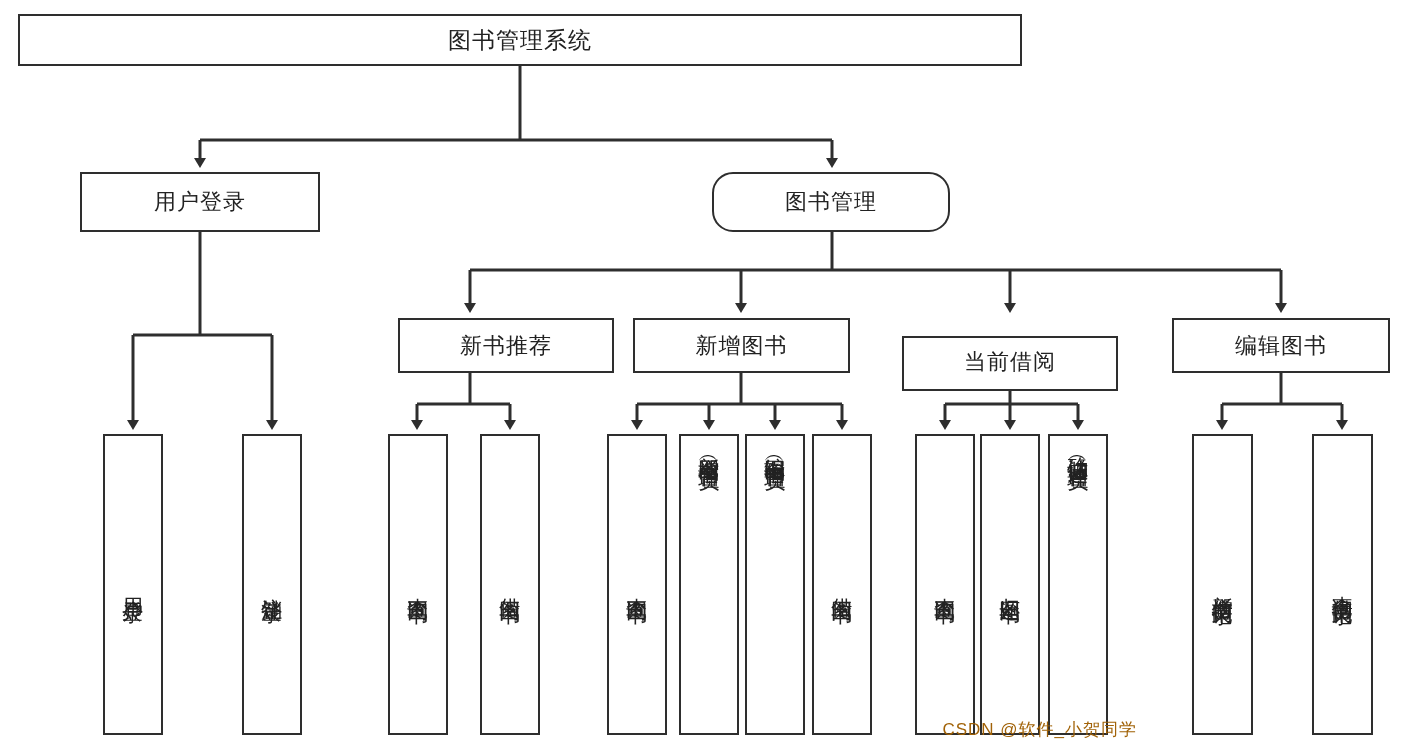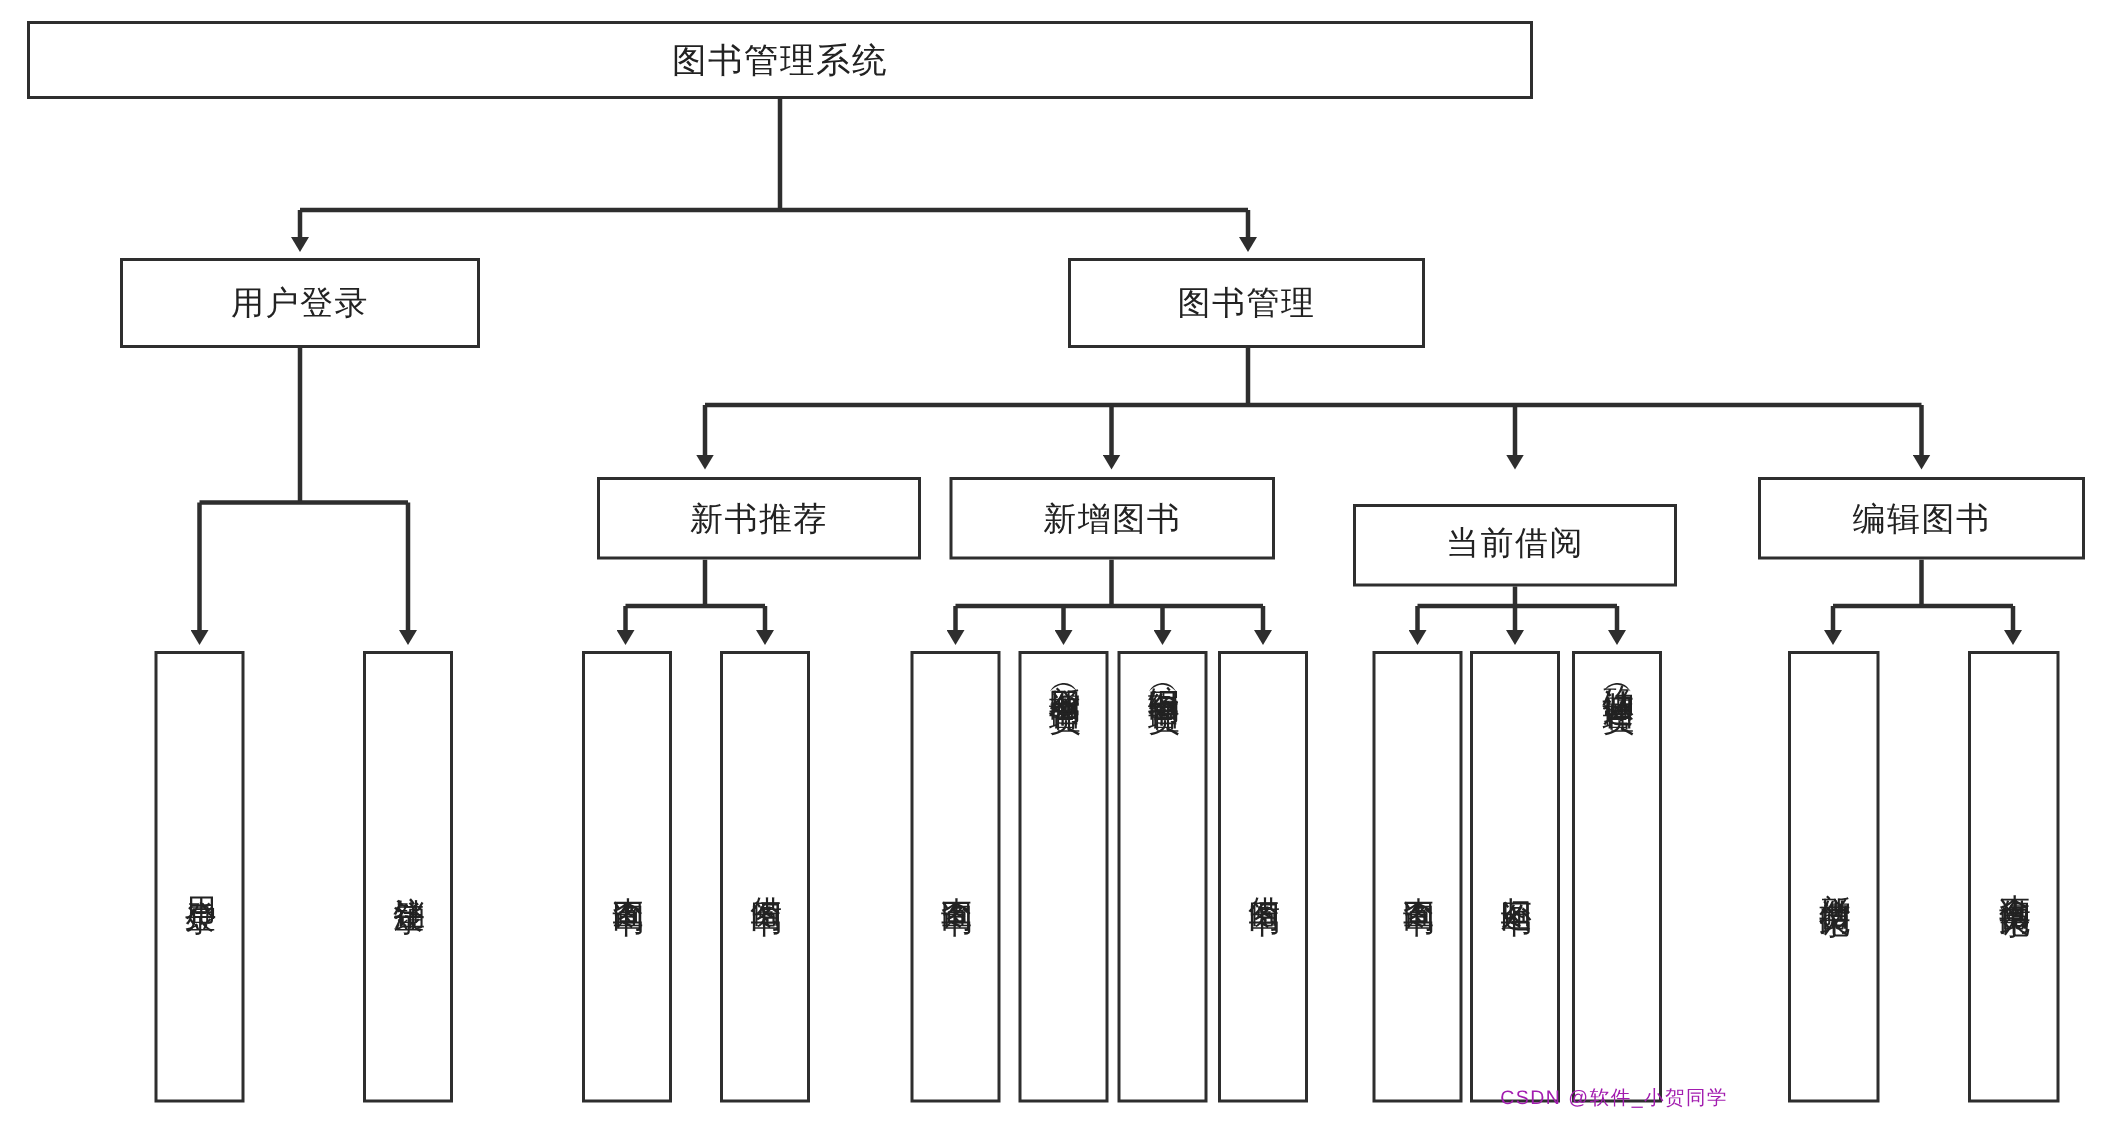--- a/index.html
+++ b/index.html
@@ -4,21 +4,21 @@
 <title>图书管理系统 结构图</title>
 <style>
   html,body{margin:0;padding:0;}
   body{
     width:1405px;height:747px;
     background:#ffffff;
     font-family:"Liberation Sans","DejaVu Sans",sans-serif;
     overflow:hidden;
     position:relative;
   }
-  #diagram{position:absolute;left:0;top:0;width:1145px;height:747px;padding-left:15px;}
+  #diagram{position:absolute;left:0;top:0;width:1145px;height:747px;}
   .node{
     position:absolute;
     box-sizing:border-box;
     border:2px solid #2e2e2e;
     background:#ffffff;
     display:flex;
     align-items:center;
     justify-content:center;
     color:#1b1b1b;
   }
@@ -41,22 +41,22 @@
     align-items:flex-start;
     justify-content:center;
     padding-top:4px;
   }
   .node.leaf.short{align-items:center;padding-top:0;}
   #root-node .lbl{font-size:23px;}
   svg#edges{position:absolute;left:0;top:0;width:1405px;height:747px;pointer-events:none;}
   #watermark{
     position:absolute;
     right:8px;bottom:6px;
-    font-size:13px;
-    color:#a21caf;
+    font-size:17px;
+    color:#a16207;
     letter-spacing:1px;
     white-space:nowrap;
   }
 </style>
 </head>
 <body>
 
 <div id="diagram">
 
   <svg id="edges" viewBox="0 0 1405 747">
@@ -109,21 +109,21 @@
     </g>
   </svg>
 
   <div class="node" id="root-node" style="left:18px;top:14px;width:1004px;height:52px;">
     <span class="lbl">图书管理系统</span>
   </div>
 
   <div class="node" style="left:80px;top:172px;width:240px;height:60px;">
     <span class="lbl">用户登录</span>
   </div>
-  <div class="node" style="left:712px;top:172px;width:238px;height:60px;">
+  <div class="node" style="left:712px;top:172px;width:238px;height:60px;border-radius:21px;">
     <span class="lbl">图书管理</span>
   </div>
 
   <div class="node" style="left:362px;top:318px;width:216px;height:55px;margin-left:36px;">
     <span class="lbl">新书推荐</span>
   </div>
   <div class="node" style="left:633px;top:318px;width:217px;height:55px;">
     <span class="lbl">新增图书</span>
   </div>
   <div class="node" style="left:902px;top:336px;width:216px;height:55px;font-family:Liberation Mono, monospace;">

